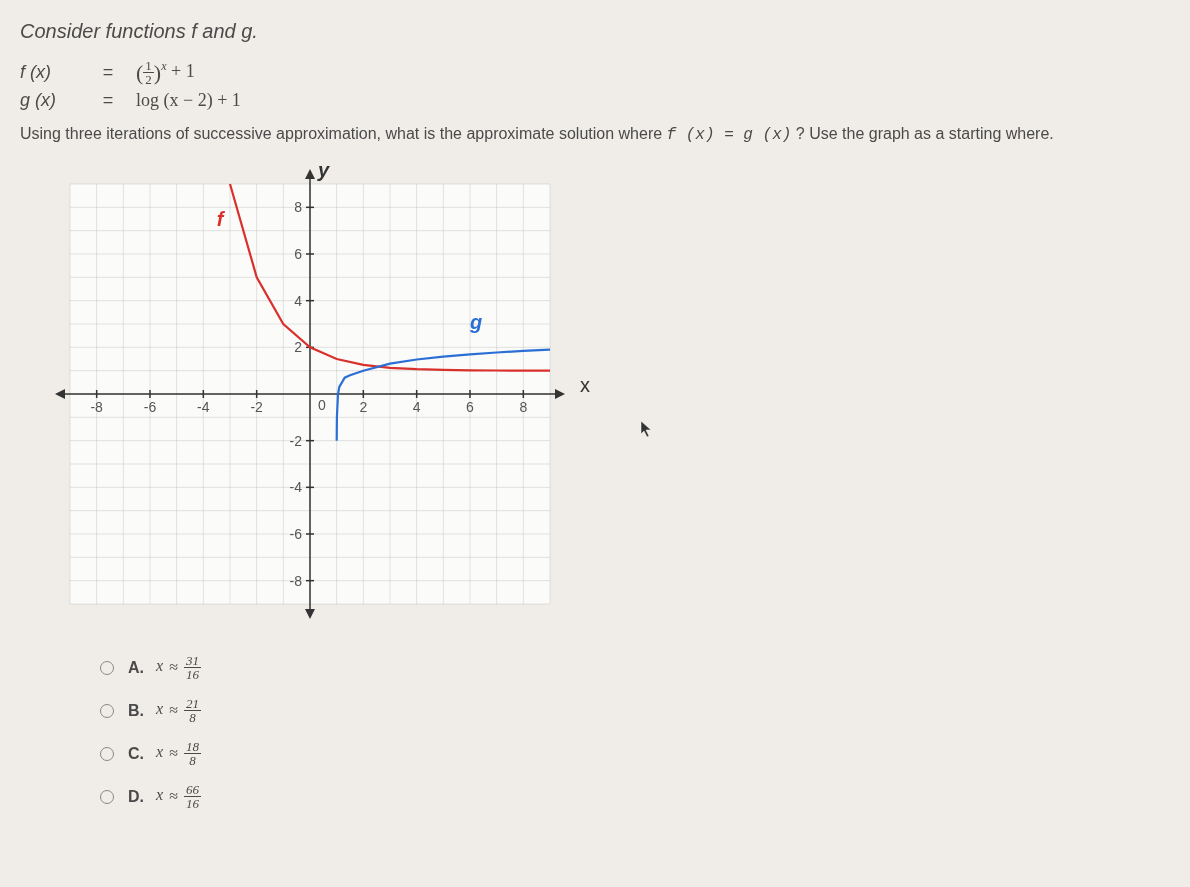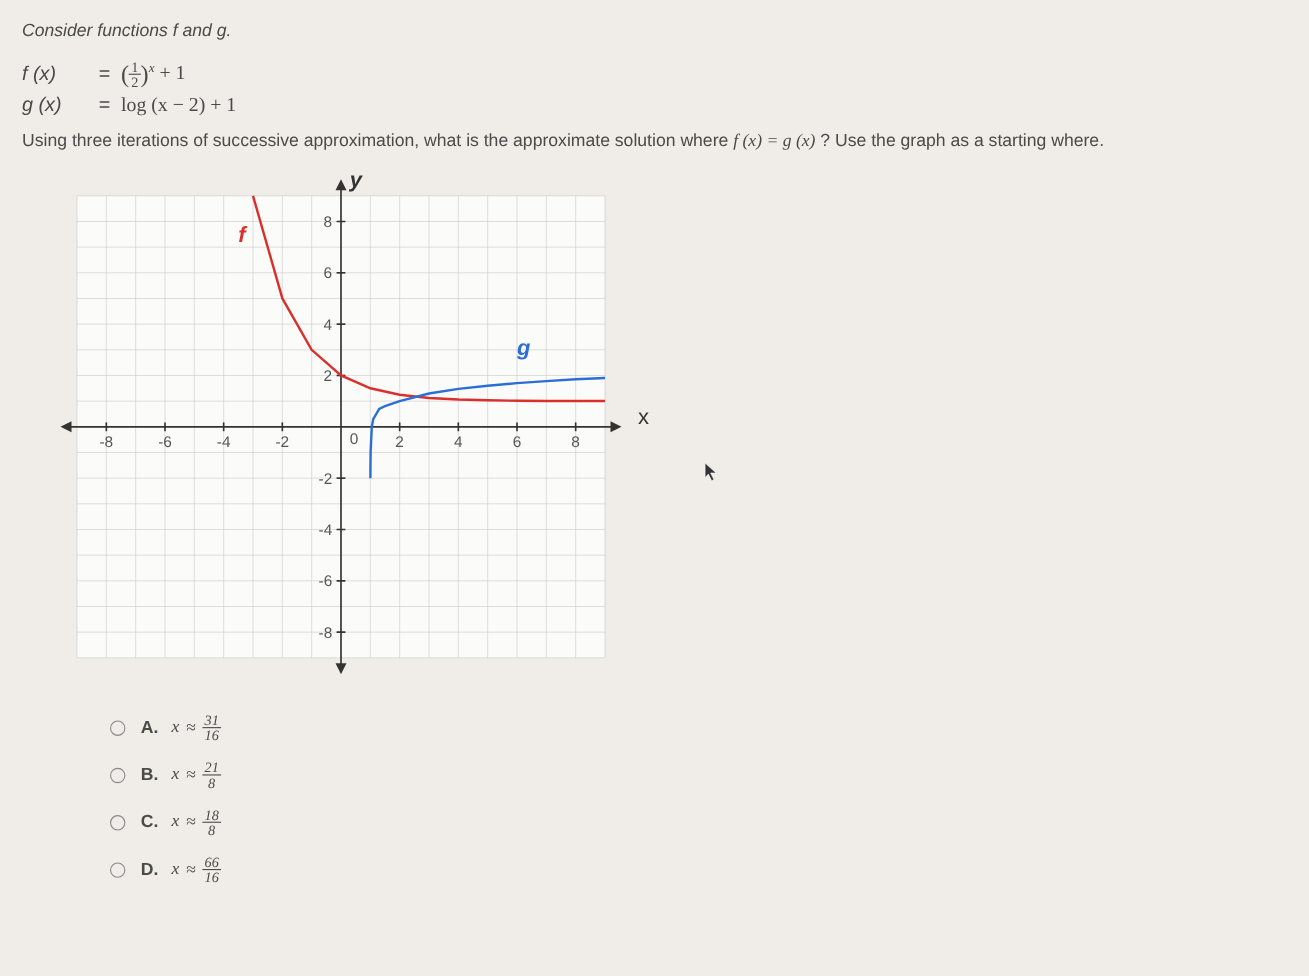--- a/index.html
+++ b/index.html
@@ -4,33 +4,33 @@
   <style>
     * { margin: 0; padding: 0; box-sizing: border-box; }
     body {
       font-family: Arial, Helvetica, sans-serif;
       background: #f0ede8;
       padding: 20px;
       color: #4a4a4a;
       width: 1190px;
       height: 887px;
     }
-    .prompt { font-size: 16px; margin-bottom: 16px; font-style: italic; }
+    .prompt { font-size: 20px; margin-bottom: 16px; font-style: italic; }
     .equations { margin-bottom: 14px; font-size: 18px; }
-    .eq-row { display: flex; align-items: center; margin-bottom: 4px; }
+    .eq-row { display: flex; align-items: center; margin-bottom: 4px; gap: 13px; }
     .eq-left { width: 60px; font-style: italic; }
     .eq-eq { width: 30px; text-align: center; }
     .eq-right { font-family: 'Times New Roman', serif; }
     .frac { display: inline-flex; flex-direction: column; align-items: center; vertical-align: middle; font-size: 13px; line-height: 1; }
     .frac .num { border-bottom: 1px solid #4a4a4a; padding: 0 2px; }
     .frac .den { padding: 0 2px; }
     .paren { font-size: 22px; vertical-align: middle; }
     .sup { font-size: 12px; vertical-align: super; font-style: italic; }
     .question { font-size: 16px; margin-bottom: 20px; }
-    .question .mathit { font-style: italic; font-family: Liberation Serif, serif; }
+    .question .mathit { font-style: italic; font-family: Liberation Mono, monospace; }
     
     .chart-wrap { position: relative; width: 540px; height: 460px; margin-left: 20px; }
     .y-label { position: absolute; left: 278px; top: -5px; font-style: italic; font-size: 20px; font-weight: bold; color: #333; }
     .x-label { position: absolute; right: -10px; top: 210px; font-size: 20px; color: #333; }
     svg.chart { display: block; }
     
     .answers { margin-top: 30px; margin-left: 80px; }
     .answer-row { display: flex; align-items: center; margin-bottom: 16px; cursor: pointer; }
     .radio { width: 14px; height: 14px; border: 1.5px solid #888; border-radius: 50%; margin-right: 14px; flex-shrink: 0; }
     .ans-letter { font-weight: bold; width: 28px; }

